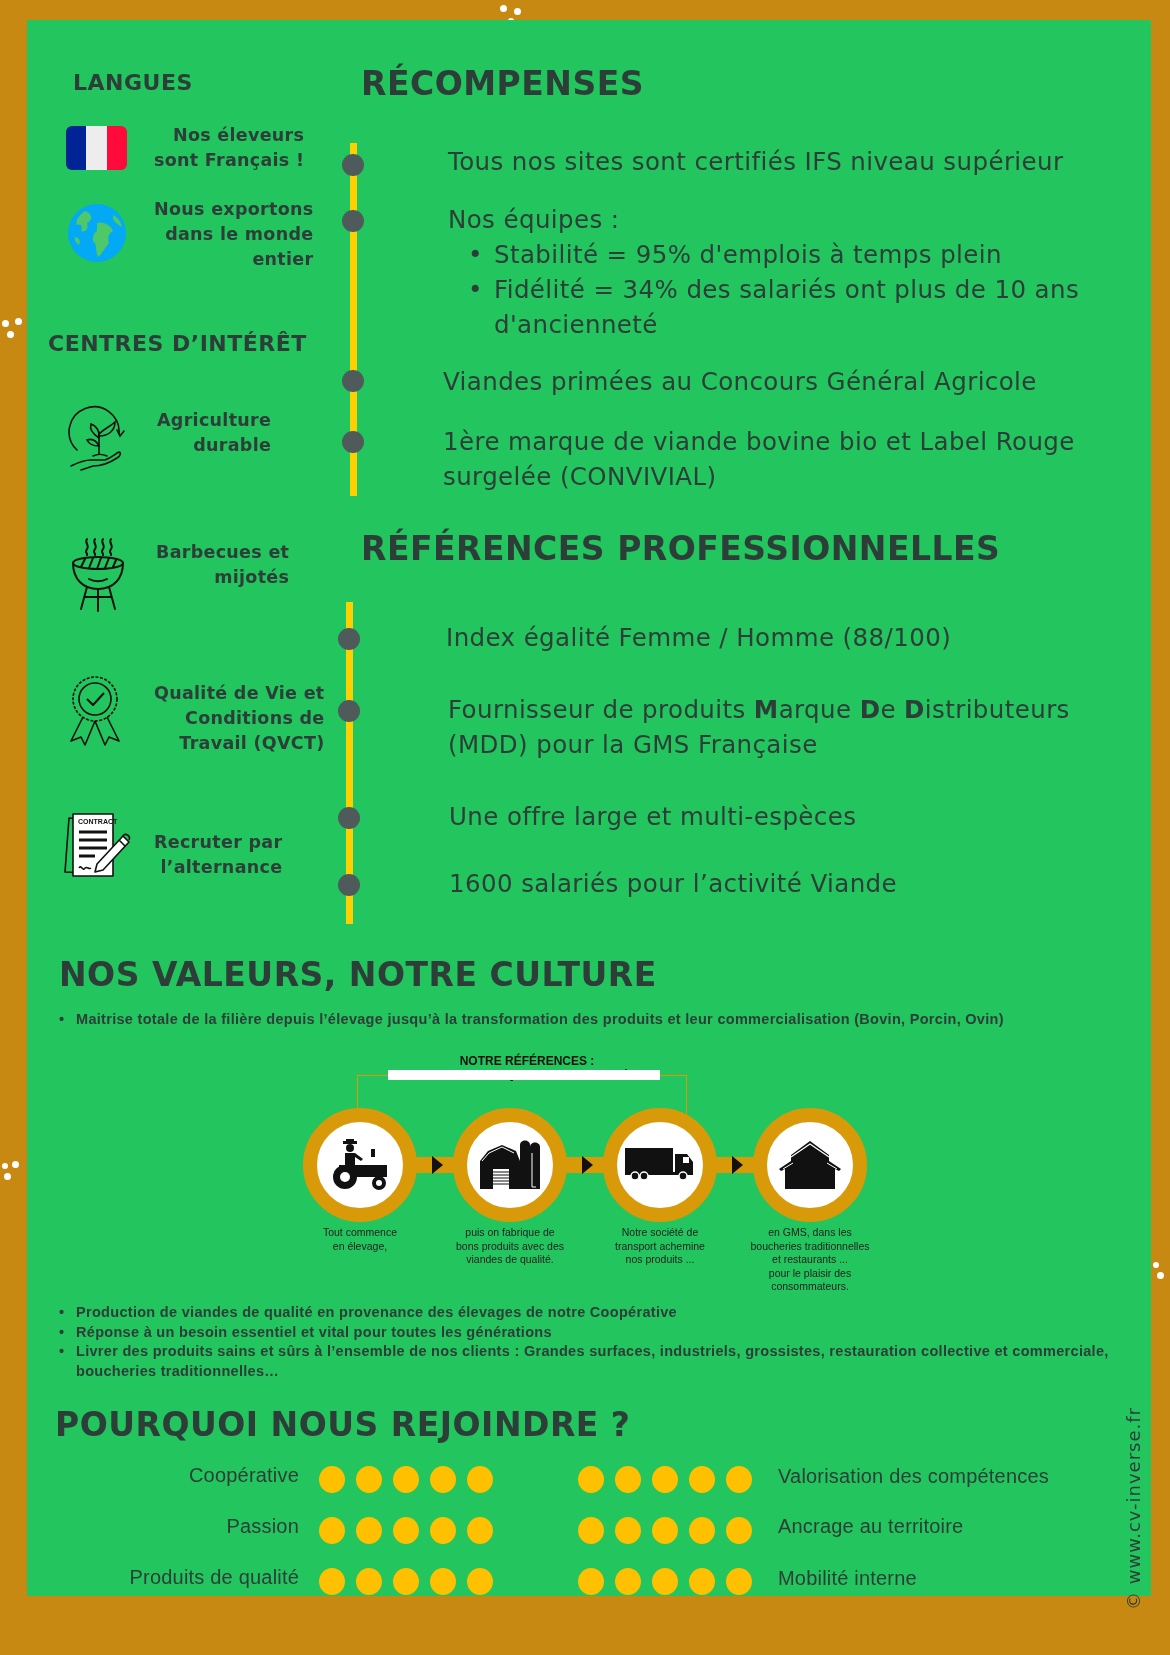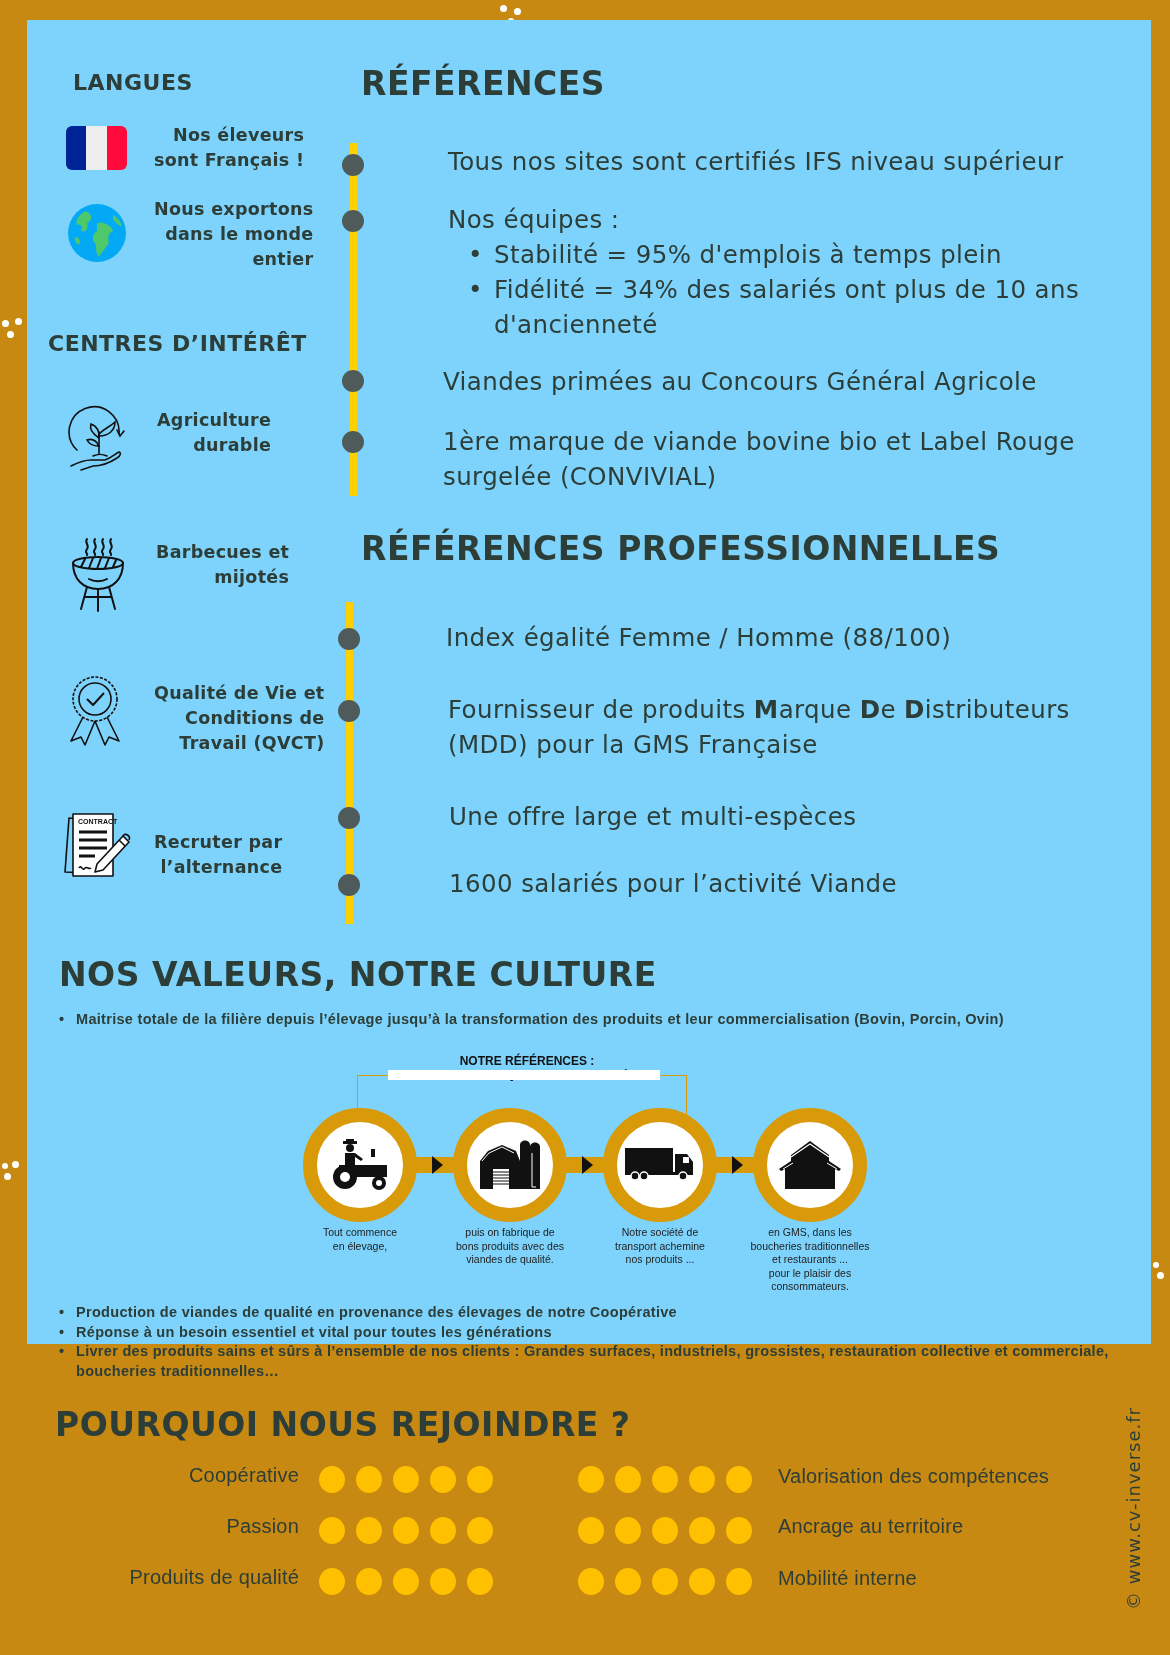--- a/index.html
+++ b/index.html
@@ -6,22 +6,22 @@
   html, body { width: 1170px; height: 1655px; overflow: hidden; }
   body {
     background: #c78912;
     font-family: "Liberation Sans", sans-serif;
     color: #2d3e38;
     position: relative;
   }
   .page {
     position: absolute;
     left: 27px; top: 20px;
-    width: 1124px; height: 1324px;
-    background: #7dd3fc;
+    width: 1124px; height: 1576px;
+    background: #22c55e;
   }
   .deco-dots { position: absolute; }
   .deco-dots span {
     position: absolute; background: #fff; border-radius: 50%;
   }
   .abs { position: absolute; }
   .h-small {
     font-family: "DejaVu Sans", sans-serif;
     font-weight: bold;
     font-size: 22px;
@@ -237,21 +237,21 @@
       <path d="M36 52 L62 24 L68 30 L42 58 L34 60 Z" fill="#fff"></path>
       <path d="M58 28 L64 34"></path>
       <path d="M62 24 C64 20 70 24 68 28"></path>
     </svg>
   </div>
   <div class="abs side-label" style="left:127px;top:810px;">
     <div>Recruter par</div>
     <div>l’alternance</div>
   </div>
 
-  <div class="abs h-big" style="left:334px;top:44px;">RÉFÉRENCES</div>
+  <div class="abs h-big" style="left:334px;top:44px;">RÉCOMPENSES</div>
   <div class="timeline-bar" style="left:323px;top:123px;height:353px;"></div>
   <div class="tl-dot" style="left:315px;top:134px;"></div>
   <div class="tl-dot" style="left:315px;top:190px;"></div>
   <div class="tl-dot" style="left:315px;top:350px;"></div>
   <div class="tl-dot" style="left:315px;top:411px;"></div>
 
   <div class="tl-text" style="left:374px;top:124px;">
     <span>Tous nos sites sont certifiés IFS niveau supérieur</span>
   </div>
   <div class="tl-text" style="left:374px;top:182px;width:720px;">

